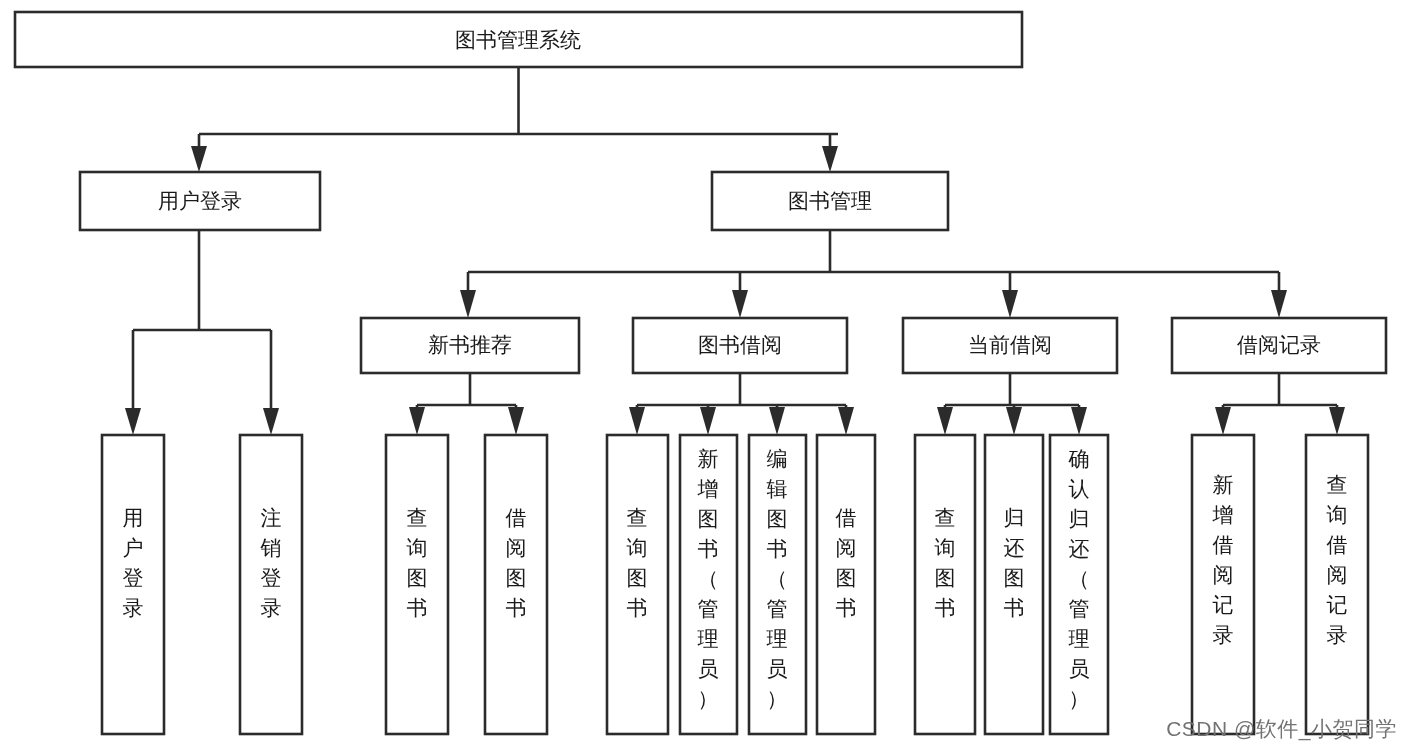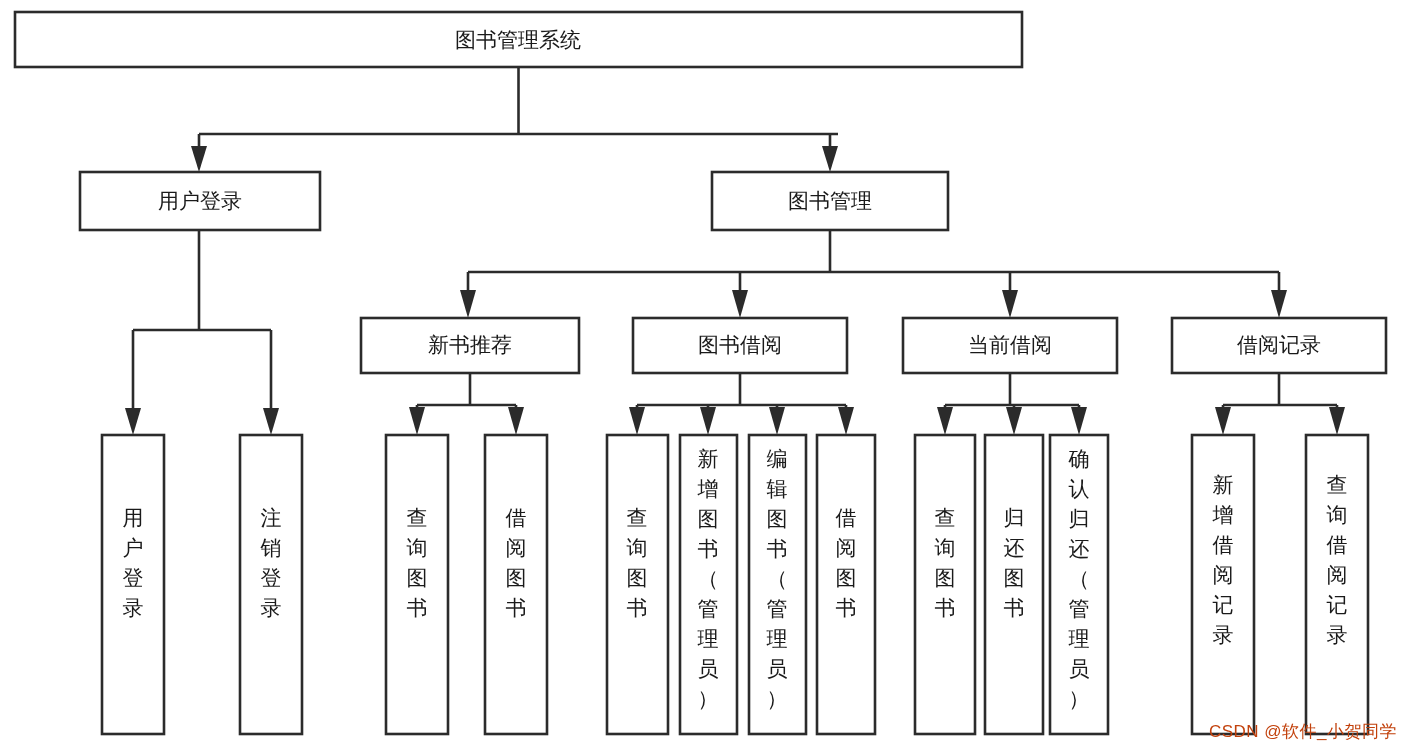--- a/index.html
+++ b/index.html
@@ -47,22 +47,22 @@
     fill: #1a1a1a;
     font-family: "Liberation Sans", "DejaVu Sans", sans-serif;
     font-size: 21px;
     text-anchor: middle;
   }
   .watermark {
     position: absolute;
     right: 8px;
     bottom: 4px;
     font-family: "Liberation Sans", "DejaVu Sans", sans-serif;
-    font-size: 17px;
-    color: #c2410c;
+    font-size: 21px;
+    color: #737373;
     white-space: nowrap;
     letter-spacing: 0.5px;
   }
 </style>
 </head>
 <body>
 
 <svg id="diagram" viewBox="0 0 1405 747" xmlns="http://www.w3.org/2000/svg">
 
   <g>

